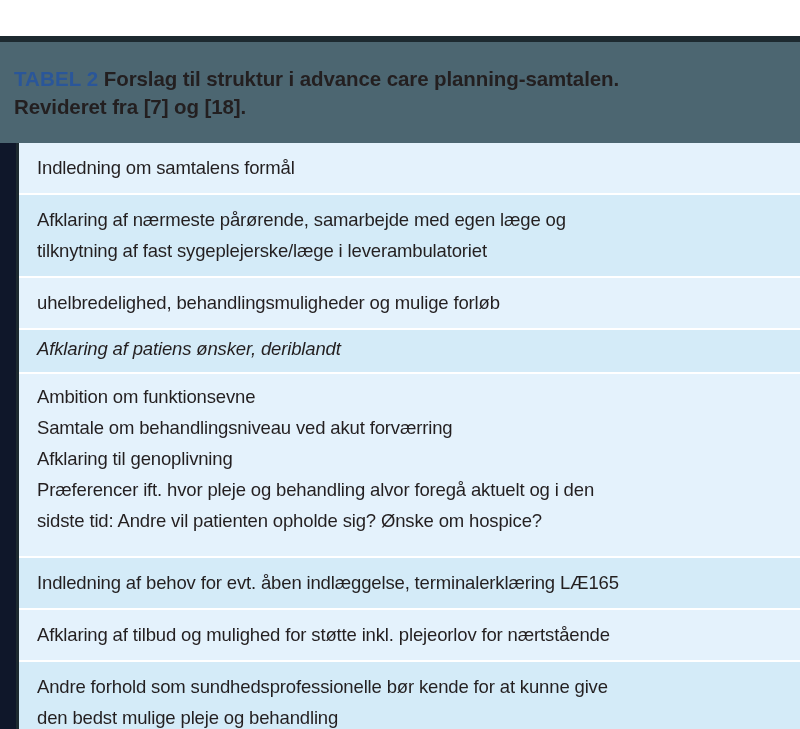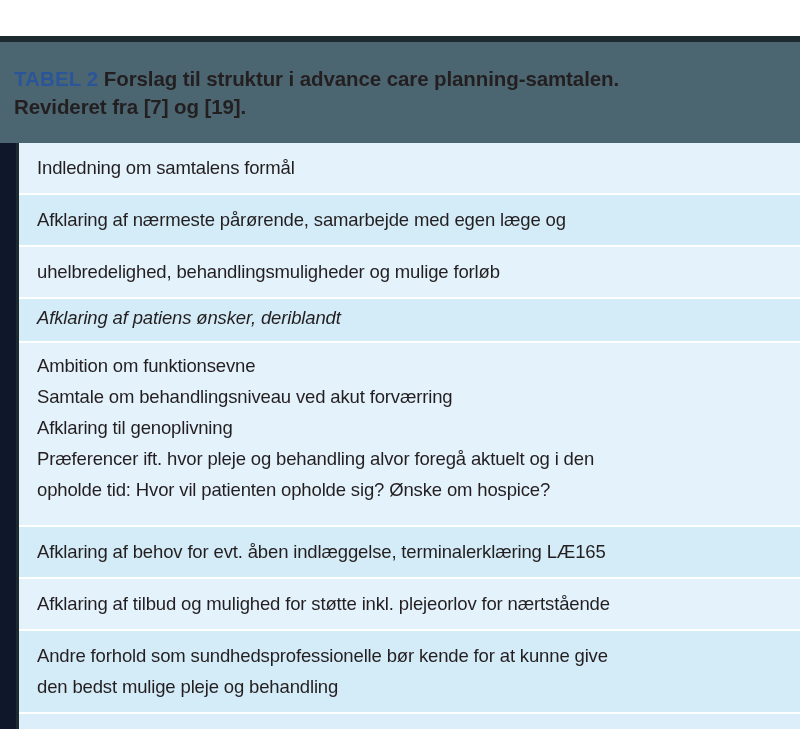--- a/index.html
+++ b/index.html
@@ -93,45 +93,46 @@
 </style>
 </head>
 <body>
 
 <div id="table-figure">
 
   <div class="top-rule"></div>
 
   <div class="table-header">
     <div class="header-line"><span class="tabel-label">TABEL 2</span><span> Forslag til struktur i advance care planning-samtalen.</span></div>
-    <div class="header-line">Revideret fra [7] og [19].</div>
+    <div class="header-line">Revideret fra [7] og [18].</div>
   </div>
 
   <div class="table-body">
       <div class="row shade-a">
         <span class="ln">Indledning om samtalens formål</span>
       </div>
       <div class="row shade-b">
         <span class="ln">Afklaring af nærmeste pårørende, samarbejde med egen læge og</span>
+        <span class="ln">tilknytning af fast sygeplejerske/læge i leverambulatoriet</span>
       </div>
       <div class="row shade-a">
         <span class="ln">uhelbredelighed, behandlingsmuligheder og mulige forløb</span>
       </div>
       <div class="row shade-b italic tight">
         <span class="ln">Afklaring af patiens ønsker, deriblandt</span>
       </div>
       <div class="row shade-a list-block">
         <span class="ln">Ambition om funktionsevne</span>
         <span class="ln">Samtale om behandlingsniveau ved akut forværring</span>
         <span class="ln">Afklaring til genoplivning</span>
         <span class="ln">Præferencer ift. hvor pleje og behandling alvor foregå aktuelt og i den</span>
-        <span class="ln">opholde tid: Hvor vil patienten opholde sig? Ønske om hospice?</span>
+        <span class="ln">sidste tid: Andre vil patienten opholde sig? Ønske om hospice?</span>
       </div>
       <div class="row shade-b">
-        <span class="ln">Afklaring af behov for evt. åben indlæggelse, terminalerklæring LÆ165</span>
+        <span class="ln">Indledning af behov for evt. åben indlæggelse, terminalerklæring LÆ165</span>
       </div>
       <div class="row shade-a">
         <span class="ln">Afklaring af tilbud og mulighed for støtte inkl. plejeorlov for nærtstående</span>
       </div>
       <div class="row shade-b">
         <span class="ln">Andre forhold som sundhedsprofessionelle bør kende for at kunne give</span>
         <span class="ln">den bedst mulige pleje og behandling</span>
       </div>
     </div>
 

